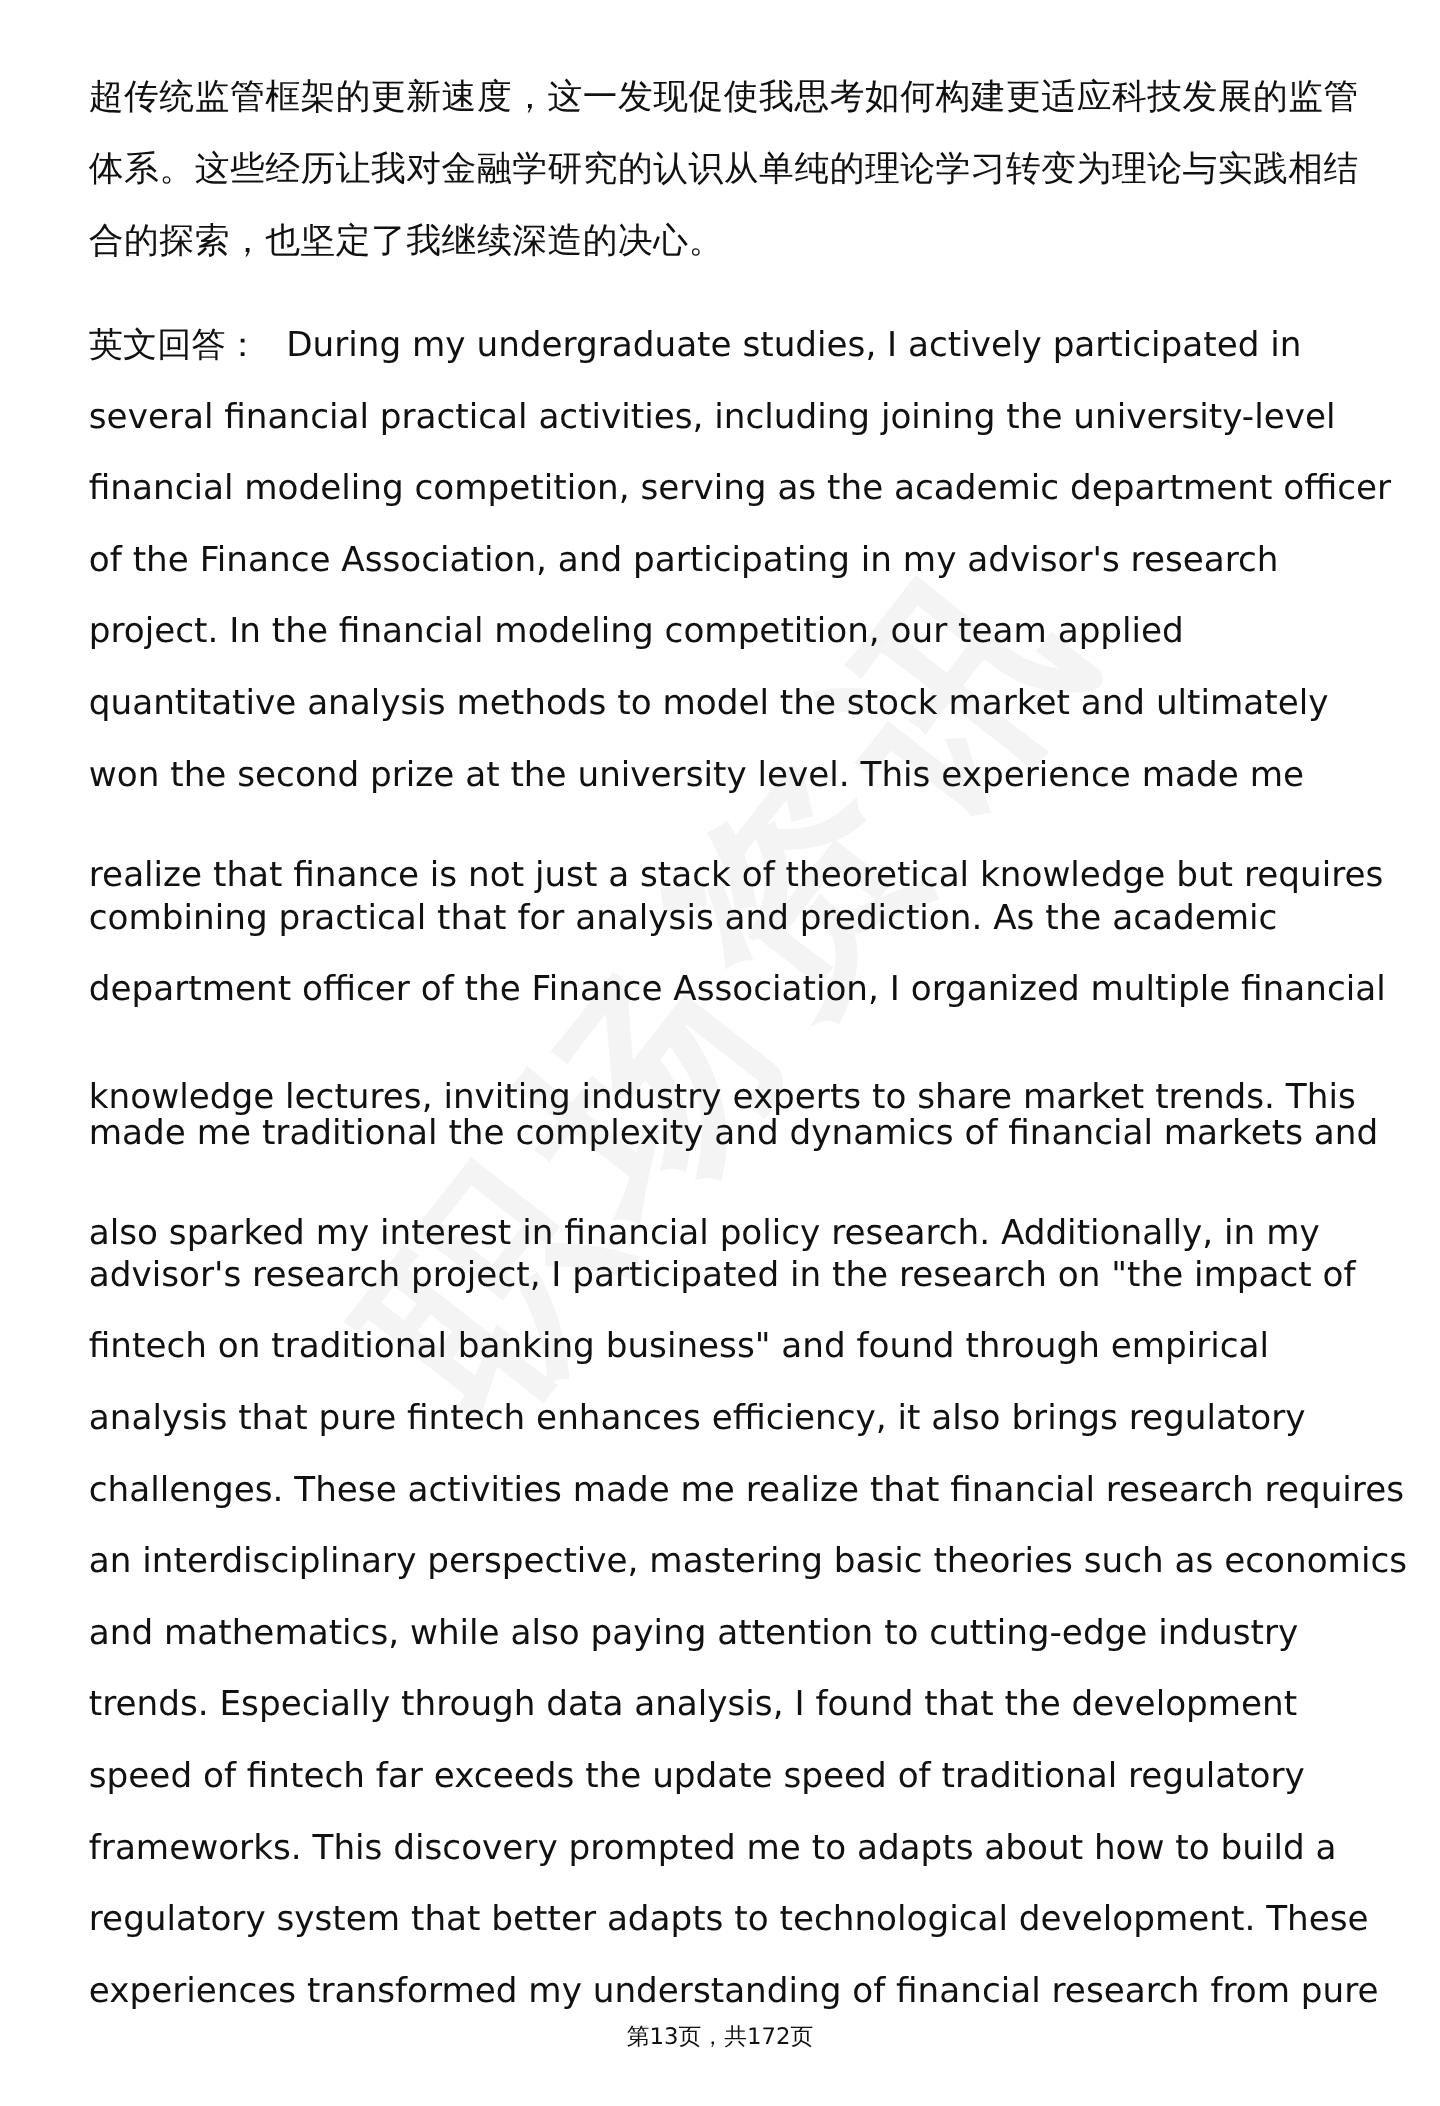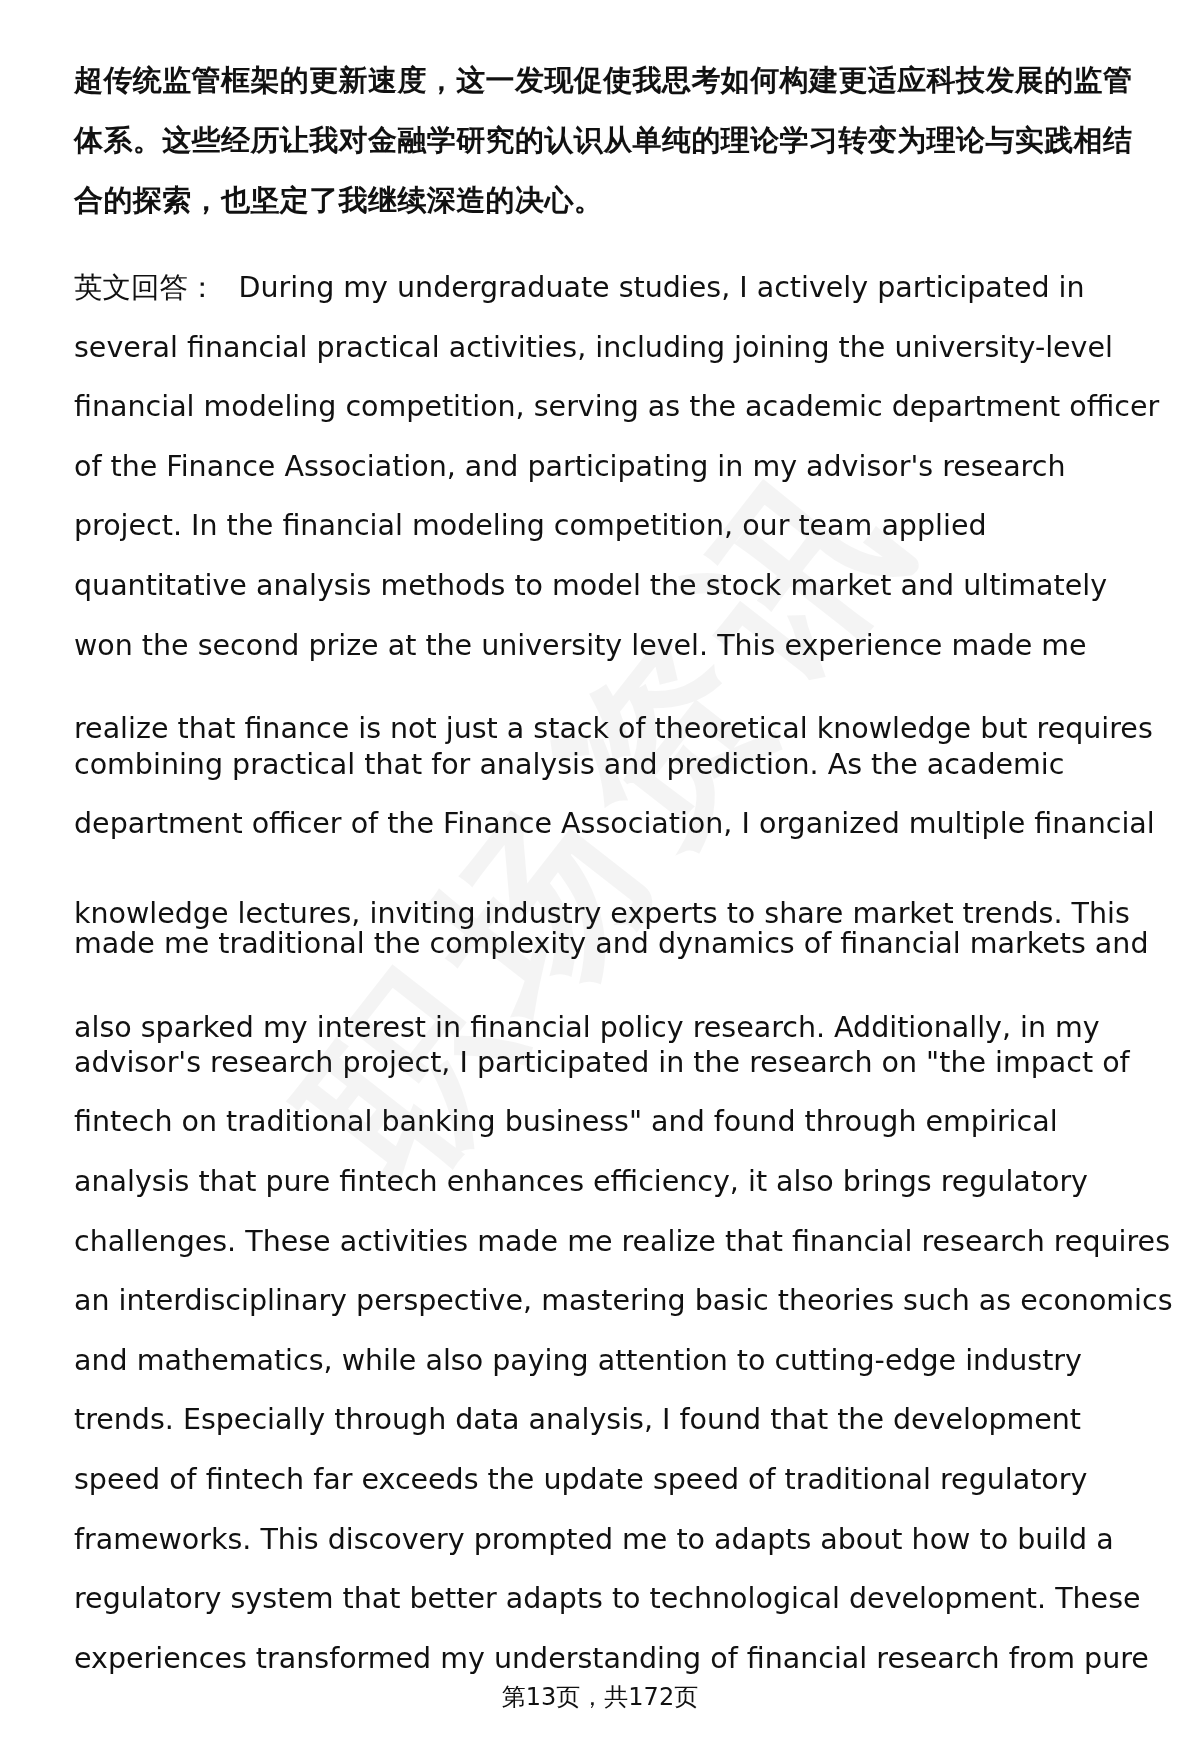--- a/index.html
+++ b/index.html
@@ -5,24 +5,24 @@
   html, body { margin: 0; padding: 0; background: #ffffff; }
   body { width: 1200px; height: 1755px; position: relative; overflow: hidden;
          font-family: "DejaVu Sans", "Liberation Sans", sans-serif; color: #111111; }
   .watermark { position: absolute; left: 230px; top: 560px; width: 760px; height: 520px;
                transform: rotate(-52deg); transform-origin: center;
                font-size: 190px; font-weight: bold; color: rgba(0,0,0,0.045);
                letter-spacing: 20px; white-space: nowrap; pointer-events: none;
                display: flex; align-items: center; justify-content: center; }
   .line { position: absolute; left: 74px; white-space: nowrap; font-size: 28.5px;
           line-height: 40px; letter-spacing: 0; }
-  .line.zh { font-size: 29px; letter-spacing: 0.4px; font-weight: bold; }
+  .line.zh { font-size: 29px; letter-spacing: 0.4px; }
   .label { margin-right: 22px; }
   .footer { position: absolute; left: 0; width: 1200px; top: 1677px; text-align: center;
-            font-size: 24px; line-height: 40px; }
+            font-size: 19px; line-height: 40px; }
 </style>
 </head>
 <body>
 
 <div class="watermark">职场资讯</div>
 
 <div>
   <div class="line zh" style="top:60px">超传统监管框架的更新速度，这一发现促使我思考如何构建更适应科技发展的监管</div>
   <div class="line zh" style="top:120px">体系。这些经历让我对金融学研究的认识从单纯的理论学习转变为理论与实践相结</div>
   <div class="line zh" style="top:180px">合的探索，也坚定了我继续深造的决心。</div>

